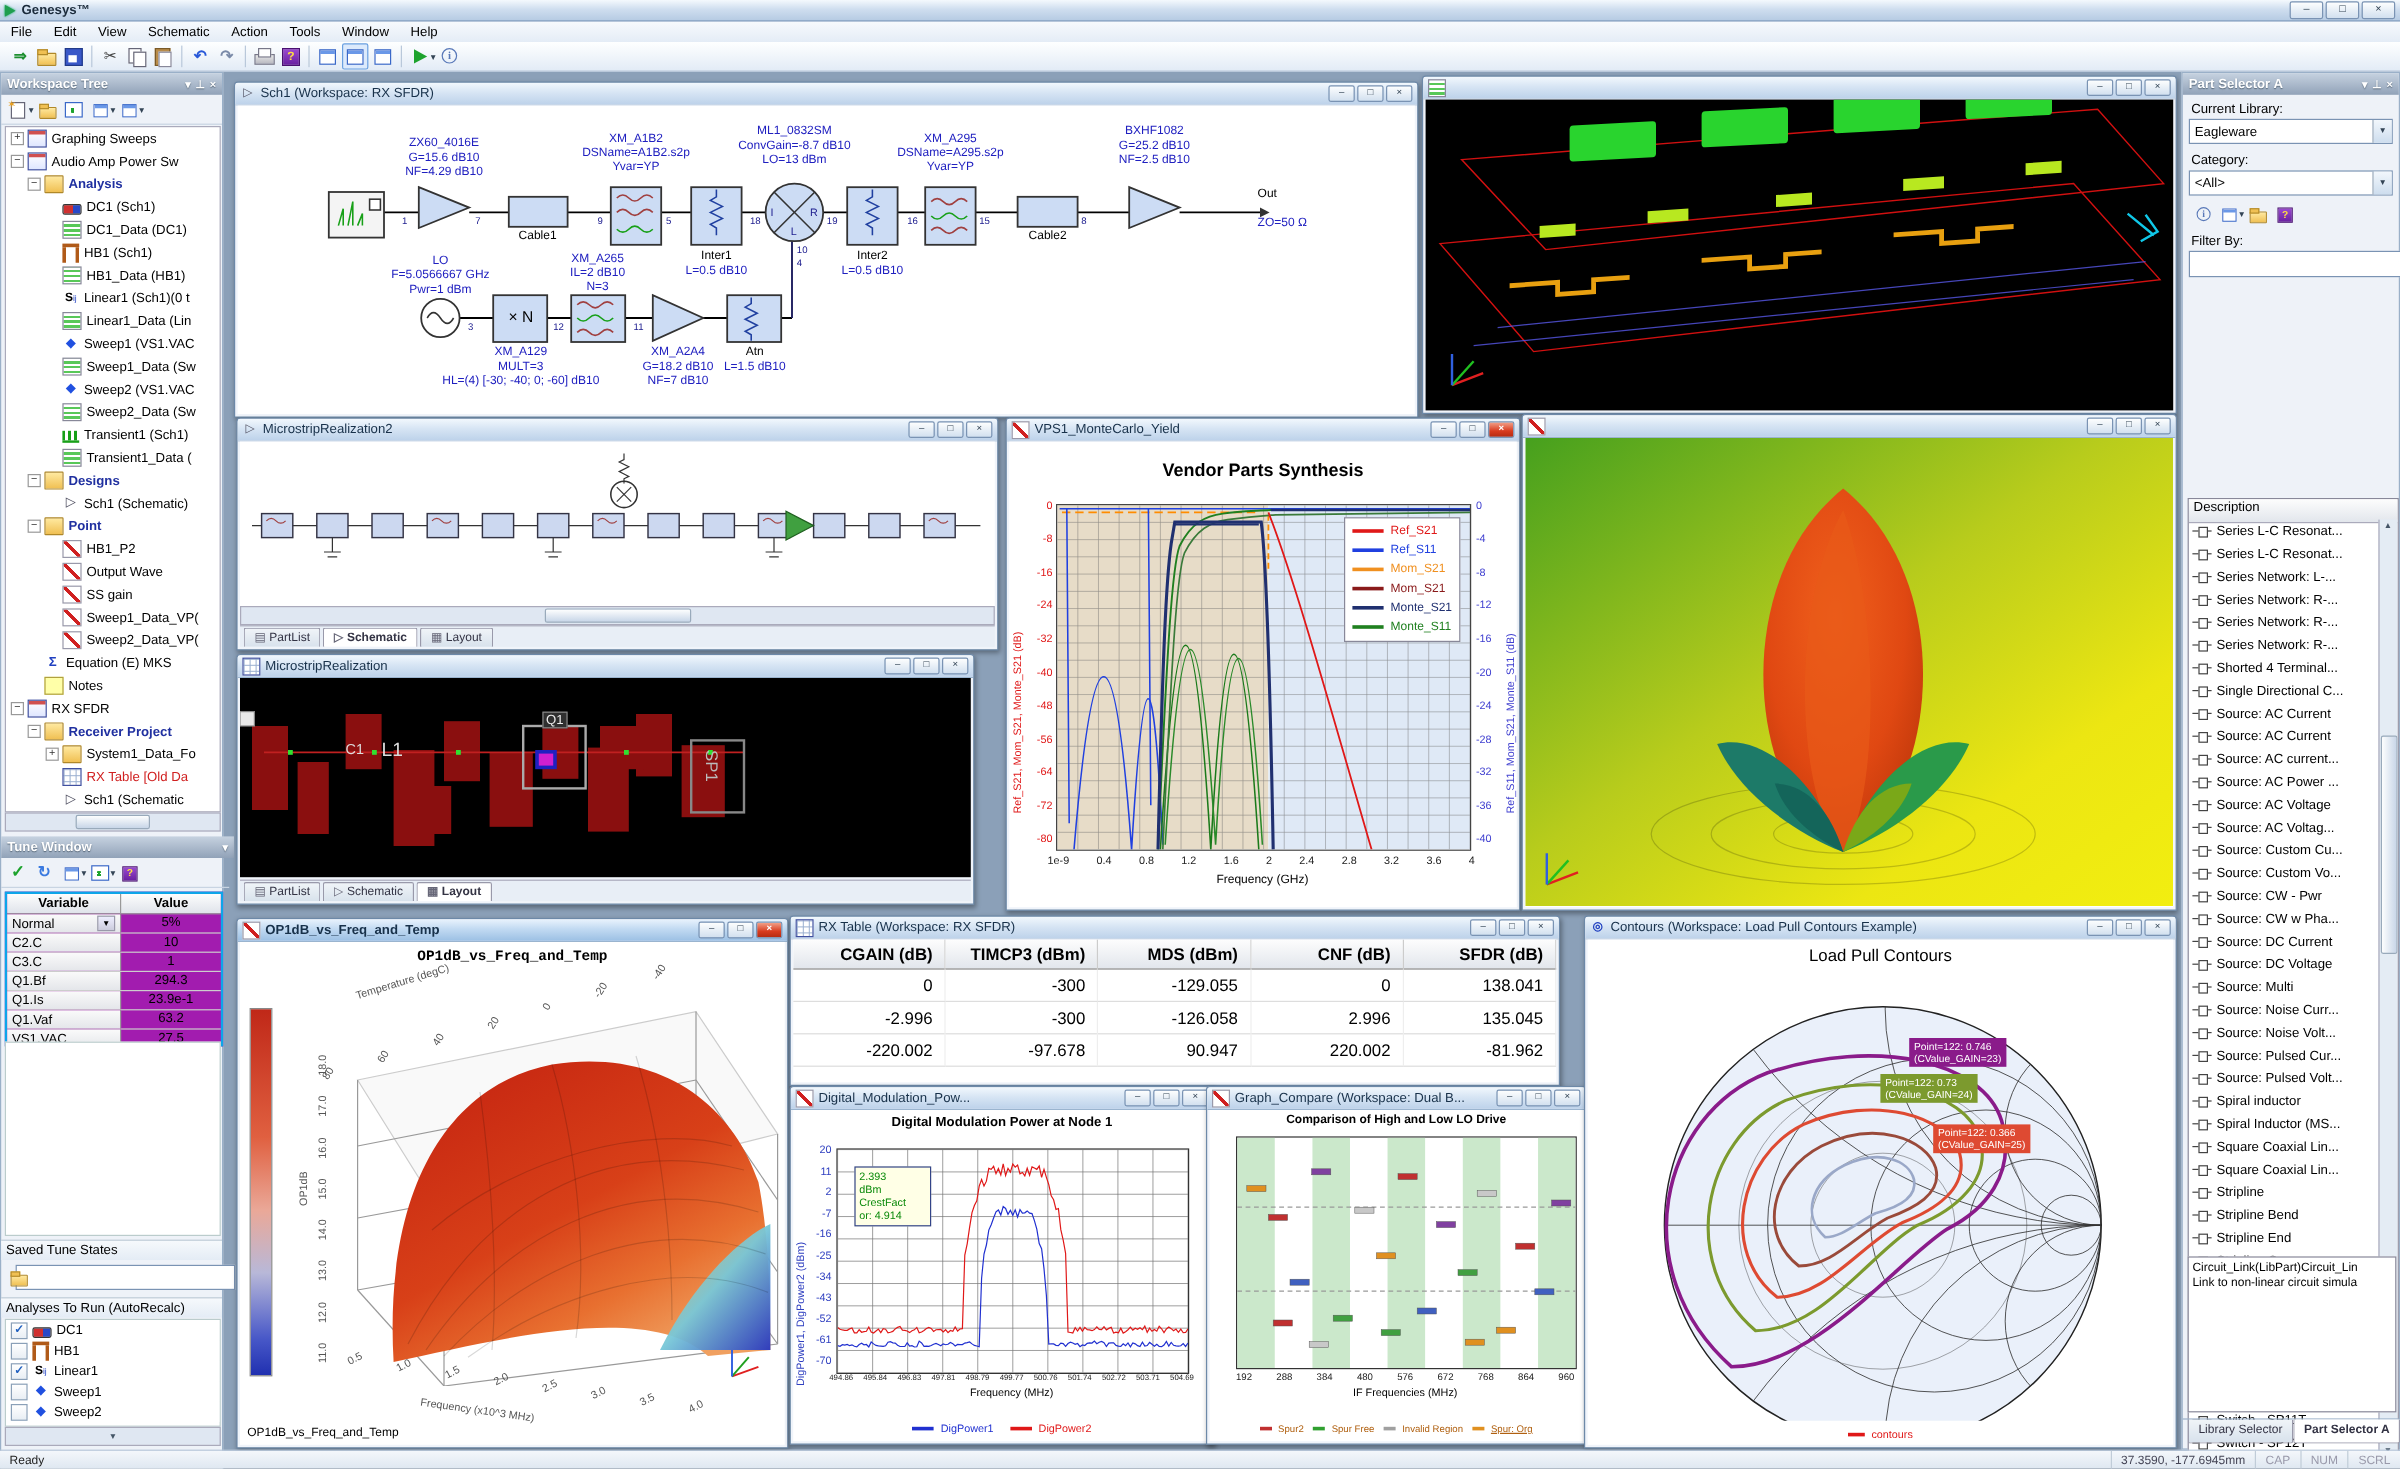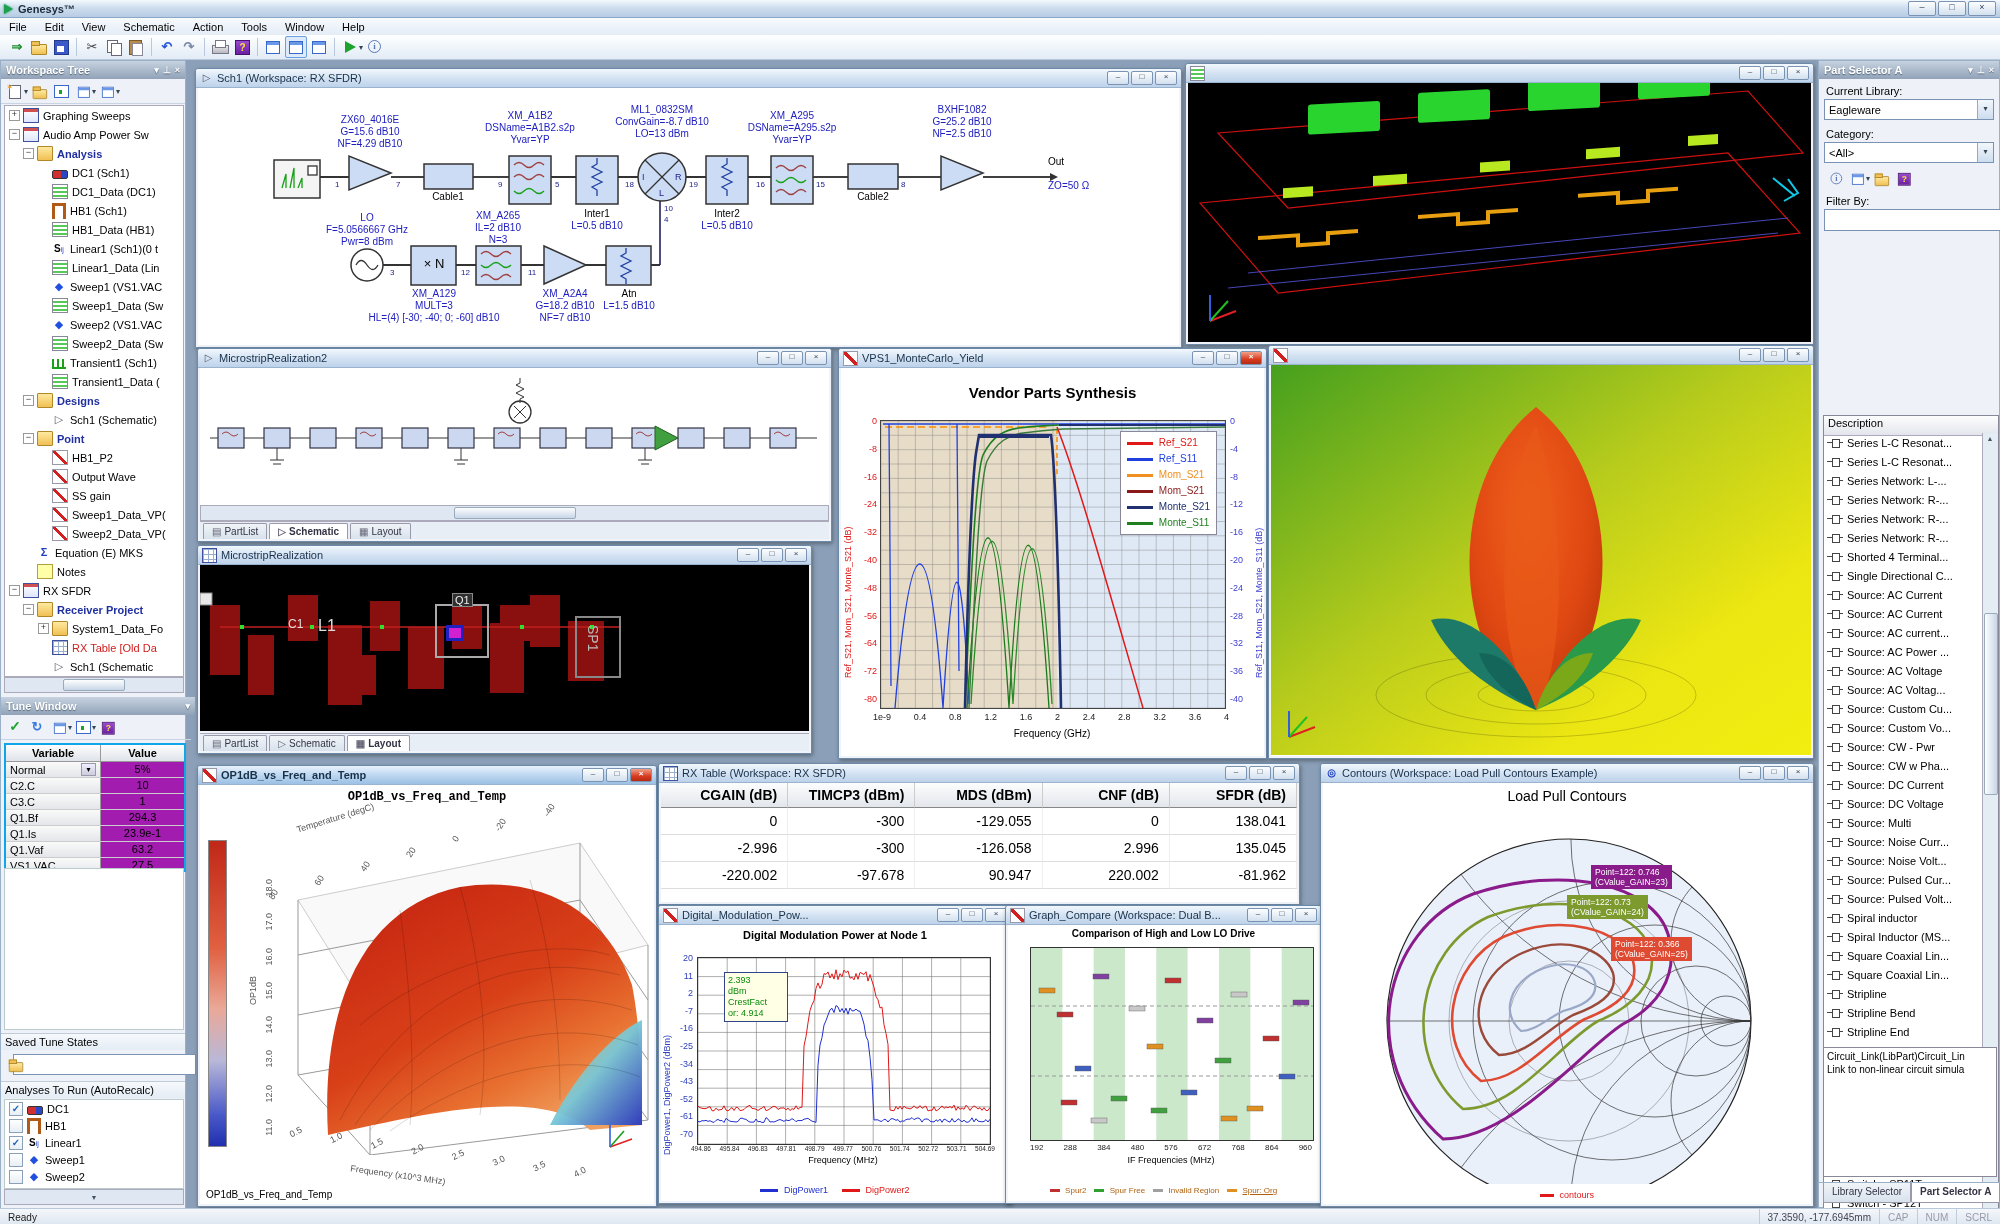--- a/index.html
+++ b/index.html
@@ -618,21 +618,21 @@
       <div class="sl" style="left:704px;top:16px;width:120px;">
         <div>BXHF1082</div>
           <div>G=25.2 dB10</div>
           <div>NF=2.5 dB10</div>
         </div>
       <div class="sl blk" style="left:850px;top:68px;width:60px;text-align:left;"><span class="blk">Out</span></div>
       <div class="sl" style="left:850px;top:92px;width:70px;text-align:left;"><span>ZO=50 Ω</span></div>
       <div class="sl" style="left:109px;top:124px;width:120px;">
         <div>LO</div>
           <div>F=5.0566667 GHz</div>
-          <div>Pwr=8 dBm</div>
+          <div>Pwr=1 dBm</div>
         </div>
       <div class="sl blk" style="left:218px;top:170px;width:36px;font-size:13px;"><span class="blk">× N</span></div>
       <div class="sl" style="left:151px;top:200px;width:170px;">
         <div>XM_A129</div>
           <div>MULT=3</div>
           <div>HL=(4) [-30; -40; 0; -60] dB10</div>
         </div>
       <div class="sl" style="left:245px;top:122px;width:110px;">
         <div>XM_A265</div>
           <div>IL=2 dB10</div>
@@ -1219,21 +1219,21 @@
               <line x1="0" y1="93.0" x2="292" y2="93.0" stroke="#606060"></line>
               <line x1="0" y1="111.6" x2="292" y2="111.6" stroke="#606060"></line>
               <line x1="0" y1="130.2" x2="292" y2="130.2" stroke="#606060"></line>
               <line x1="0" y1="148.8" x2="292" y2="148.8" stroke="#606060"></line>
               <line x1="0" y1="167.4" x2="292" y2="167.4" stroke="#606060"></line>
               <line x1="0" y1="186.0" x2="292" y2="186.0" stroke="#606060"></line>
             </g>
           <polyline id="dig-blue" fill="none" stroke="#2030d0" stroke-width="1" points="0,163.4 2,163.9 4,162.6 6,162.9 8,162.3 10,163.4 12,162.7 14,163.9 16,164.4 18,162.4 20,161.4 22,162.7 24,162.4 26,164.5 28,160.3 30,161.9 32,163.2 34,163.6 36,163.7 38,164.0 40,163.5 42,160.5 44,160.1 46,161.0 48,161.3 50,163.0 52,164.1 54,164.1 56,164.1 58,161.0 60,163.8 62,163.4 64,164.5 66,164.3 68,159.6 70,161.1 72,164.0 74,163.7 76,164.0 78,163.2 80,162.2 82,161.5 84,162.4 86,163.4 88,161.9 90,162.6 92,162.2 94,160.7 96,161.7 98,163.7 100,162.4 102,162.6 104,162.5 106,161.2 108,160.8 110,160.3 112,161.9 114,163.2 116,163.7 118,164.3 120,107.2 122,87.0 124,79.5 126,67.1 128,62.6 130,57.0 132,51.8 134,50.3 136,54.6 138,47.5 140,49.0 142,53.9 144,50.5 146,54.8 148,50.2 150,56.2 152,50.0 154,52.9 156,52.7 158,51.1 160,52.9 162,53.3 164,59.2 166,66.2 168,78.3 170,82.6 172,99.2 174,121.7 176,162.0 178,161.8 180,161.9 182,163.1 184,163.4 186,161.3 188,161.7 190,164.0 192,161.6 194,160.5 196,161.2 198,162.3 200,161.6 202,164.2 204,162.8 206,163.3 208,161.5 210,161.1 212,161.2 214,159.6 216,161.7 218,160.5 220,159.9 222,160.9 224,164.1 226,161.3 228,161.0 230,161.1 232,163.2 234,163.7 236,164.0 238,161.8 240,163.4 242,161.1 244,164.3 246,161.1 248,161.9 250,163.4 252,164.1 254,160.5 256,163.8 258,163.3 260,160.7 262,162.2 264,163.8 266,162.2 268,164.1 270,164.2 272,162.8 274,159.8 276,163.8 278,160.7 280,163.1 282,163.5 284,163.8 286,163.5 288,161.6 290,164.0 292,161.2"></polyline>
           <polyline id="dig-red" fill="none" stroke="#e01818" stroke-width="1" points="0,148.2 2,149.7 4,150.3 6,150.6 8,150.6 10,149.4 12,148.6 14,152.7 16,152.8 18,150.1 20,152.2 22,151.7 24,151.4 26,147.8 28,152.1 30,152.9 32,151.2 34,149.6 36,152.5 38,149.3 40,149.7 42,152.6 44,152.2 46,151.5 48,149.4 50,148.1 52,147.4 54,150.5 56,150.6 58,151.2 60,152.5 62,150.9 64,150.2 66,148.2 68,152.6 70,152.0 72,150.7 74,149.1 76,148.2 78,149.0 80,151.5 82,150.1 84,150.0 86,149.9 88,151.9 90,150.1 92,152.5 94,150.7 96,151.4 98,147.8 100,151.2 102,149.5 104,149.2 106,87.9 108,78.5 110,64.8 112,52.5 114,46.6 116,42.7 118,30.4 120,24.9 122,30.4 124,26.3 126,15.6 128,16.4 130,13.9 132,20.0 134,15.8 136,21.1 138,11.8 140,21.6 142,15.6 144,18.8 146,12.1 148,14.7 150,12.9 152,20.2 154,19.1 156,21.9 158,15.5 160,21.3 162,14.4 164,15.4 166,16.5 168,13.7 170,23.1 172,16.5 174,23.1 176,29.2 178,38.5 180,41.8 182,49.9 184,49.1 186,66.7 188,75.5 190,86.5 192,152.0 194,152.4 196,152.8 198,148.4 200,151.2 202,148.1 204,151.2 206,148.1 208,150.0 210,150.2 212,150.9 214,150.0 216,147.8 218,149.9 220,150.0 222,147.6 224,150.3 226,149.0 228,148.1 230,152.9 232,152.1 234,152.6 236,148.8 238,152.9 240,151.8 242,150.1 244,147.9 246,150.4 248,148.9 250,149.8 252,148.5 254,150.1 256,147.1 258,152.3 260,148.8 262,151.4 264,149.9 266,151.3 268,147.2 270,149.3 272,152.5 274,149.5 276,147.9 278,149.2 280,151.0 282,149.6 284,152.3 286,149.6 288,152.6 290,152.4 292,149.4"></polyline>
         </svg>
-        <div class="r" style="left:14px;top:14px;width:56px;background:#ffffe6;border:1px solid #334488;color:#0a8a0a;font-size:9px;line-height:11px;padding:2px 3px;margin-left:12px;">
+        <div class="r" style="left:14px;top:14px;width:56px;background:#ffffe6;border:1px solid #334488;color:#0a8a0a;font-size:9px;line-height:11px;padding:2px 3px;">
           <div>2.393</div>
             <div>dBm</div>
           <div>CrestFact</div>
             <div>or: 4.914</div>
         </div>
       </div>
       <div class="r ticksx" style="left:30px;top:220px;width:304px;font-size:6.5px;">
 
       <span>494.86</span>
           <span>495.84</span>

